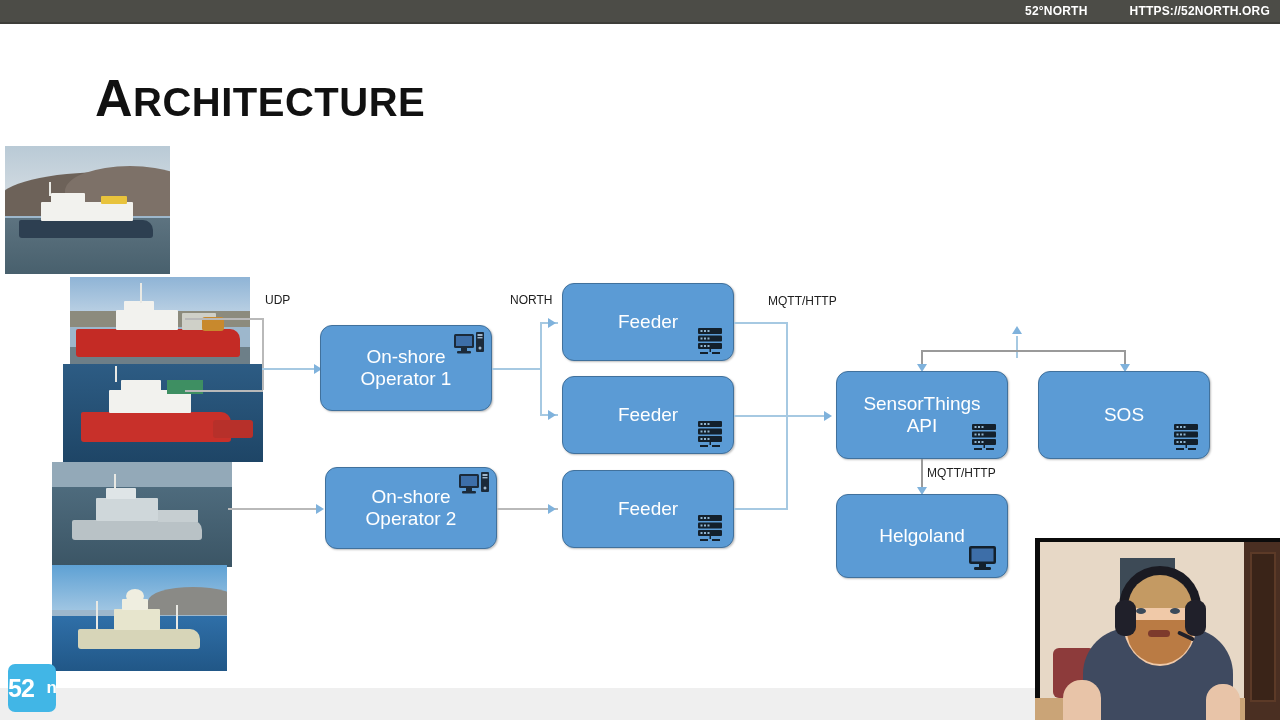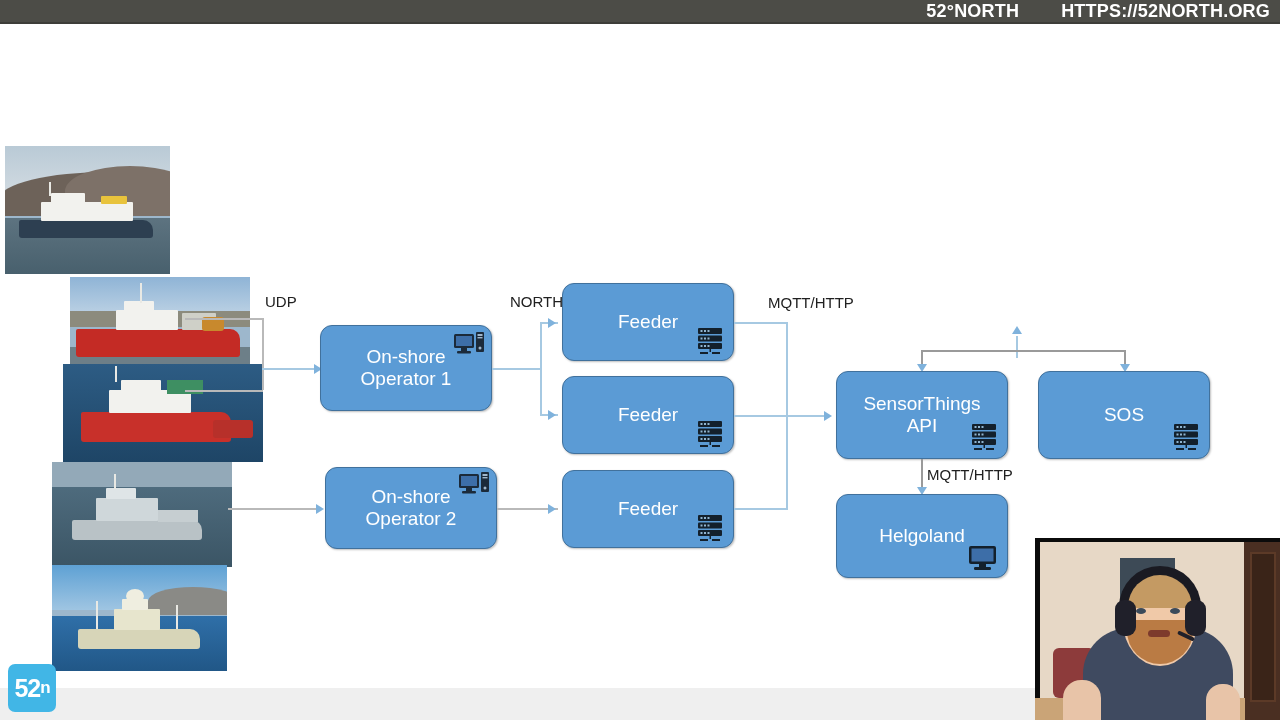--- a/index.html
+++ b/index.html
@@ -12,21 +12,21 @@
   #slide { position: relative; width: 1280px; height: 720px; background:#fff; }
 
   
   .topbar {
     position: absolute; left:0; top:0; width:1280px; height:22px;
     background:#4c4c47;
     display:flex; align-items:center; justify-content:flex-end;
     padding-right:10px; gap:42px;
   }
   .topbar span {
-    color:#ffffff; font-size:18px; font-weight:bold; letter-spacing:.2px;
+    color:#ffffff; font-size:12px; font-weight:bold; letter-spacing:.2px;
     white-space:nowrap;
   }
   .topbar-rule{
     position:absolute; left:0; top:22px; width:1280px; height:2px;
     background:#3d3d39;
   }
 
   
   .title {
     position:absolute; left:95px; top:72px;
@@ -74,38 +74,38 @@
   
   .ln{ position:absolute; background:#a6c9e2; }
   .ln.h{ height:1.6px; }
   .ln.v{ width:1.6px; }
   .arw{ position:absolute; width:0; height:0; }
   .arw.r{ border-left:8px solid #7fb2dc; border-top:5px solid transparent; border-bottom:5px solid transparent; }
   .arw.d{ border-top:8px solid #7fb2dc; border-left:5px solid transparent; border-right:5px solid transparent; }
   .arw.u{ border-bottom:8px solid #7fb2dc; border-left:5px solid transparent; border-right:5px solid transparent; }
 
   .edge-label{
-    position:absolute; color:#202020; font-size:15px; white-space:nowrap;
+    position:absolute; color:#202020; font-size:12px; white-space:nowrap;
     background:#fff; padding:0 2px;
   }
 
   
   .footer-strip{
     position:absolute; left:0; bottom:0; width:1280px; height:32px;
     background:#efefef;
   }
   .footer-white{
     position:absolute; left:0; bottom:32px; width:1280px; height:14px;
     background:#ffffff;
   }
   .logo52{
     position:absolute; left:8px; bottom:8px; width:48px; height:48px;
     background:#41b6e6; border-radius:7px;
     color:#ffffff; font-weight:bold; font-size:25px;
-    display:flex; align-items:center; justify-content:center;
+    display:flex; align-items:center; justify-content:space-between;
     letter-spacing:-1px;
   }
   .logo52 sup{ font-size:17px; vertical-align:super; }
 
   
   .webcam{
     position:absolute; right:0; bottom:0; width:245px; height:182px;
     overflow:hidden; background:#0b0b0b;
   }
   .wc-wall{ position:absolute; left:5px; top:4px; width:236px; height:178px; background:#e7d8c6; }
@@ -146,20 +146,23 @@
 <body>
 
 <div id="slide">
 
   <div class="topbar">
     <span>52°NORTH</span>
     <span>HTTPS://52NORTH.ORG</span>
   </div>
   <div class="topbar-rule"></div>
 
+  <div class="title">
+    <span class="cap">A</span><span class="sc">RCHITECTURE</span>
+  </div>
 
   <div class="photo" style="left:5px; top:146px; width:165px; height:128px;">
     <div class="sky" style="height:34%; background:linear-gradient(#b9cad6,#cfd9e0);"></div>
     <div class="land" style="left:-5px; top:26px; width:180px; height:44px; background:#6d6259; border-radius:60% 40% 0 0;"></div>
     <div class="land" style="left:60px; top:20px; width:130px; height:50px; background:#7d7168; border-radius:50% 50% 0 0;"></div>
     <div class="sea" style="height:44%; background:linear-gradient(#5d7380,#48606d);"></div>
     <div class="hull" style="left:14px; top:74px; width:134px; height:18px; background:#2d3f51;"></div>
     <div class="sup" style="left:36px; top:56px; width:92px; height:19px;"></div>
     <div class="sup" style="left:46px; top:47px; width:34px; height:11px;"></div>
     <div class="sup" style="left:96px; top:50px; width:26px; height:8px; background:#e8c33c;"></div>

